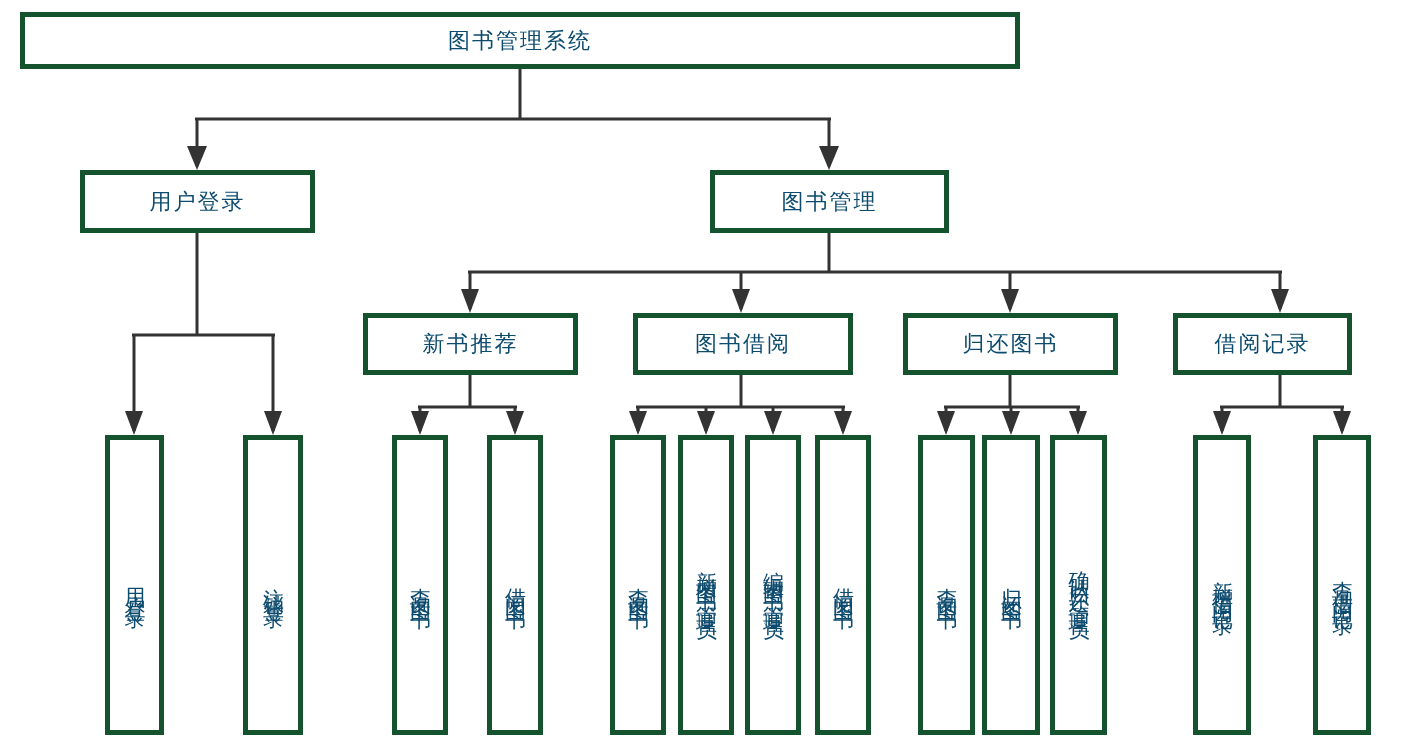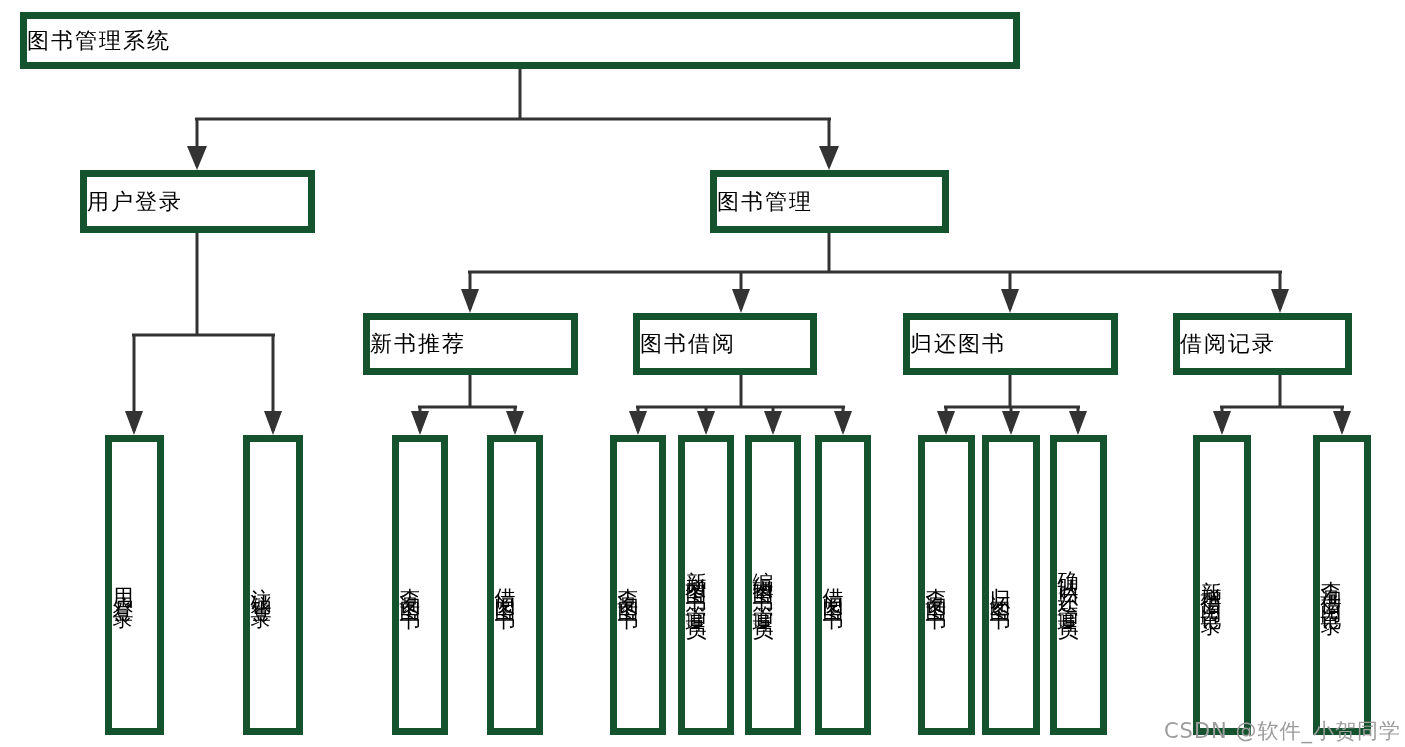--- a/index.html
+++ b/index.html
@@ -3,23 +3,23 @@
 <meta charset="utf-8">
 <style>
   html,body{margin:0;padding:0;background:#ffffff;}
   body{width:1405px;height:747px;font-family:"DejaVu Sans","Liberation Sans",sans-serif;}
   .canvas{position:relative;width:1405px;height:747px;background:#ffffff;overflow:hidden;}
   .connectors{position:absolute;left:0;top:0;width:1405px;height:747px;pointer-events:none;}
   .connectors line{stroke:#333333;stroke-width:3;}
   .connectors polygon{fill:#333333;stroke:none;}
   .box{
     position:absolute;box-sizing:border-box;
-    border:7px solid #14532d;background:#ffffff;
-    display:flex;align-items:center;justify-content:flex-start;
-    color:#000000;
+    border:5px solid #14532d;background:#ffffff;
+    display:flex;align-items:center;justify-content:center;
+    color:#0c4a6e;
   }
   .h-label{font-size:22px;letter-spacing:2px;white-space:nowrap;}
   .v-box span{
     writing-mode:vertical-rl;text-orientation:mixed;
     font-size:21px;line-height:1;letter-spacing:7px;
   }
   .watermark{
     position:absolute;right:4px;bottom:2px;
     font-size:21px;color:#9c9c9c;letter-spacing:1px;white-space:nowrap;
   }
@@ -112,21 +112,21 @@
   <div class="box" style="left:80px;top:170px;width:235px;height:63px">
     <span class="h-label">用户登录</span>
   </div>
   <div class="box" style="left:363px;top:313px;width:215px;height:62px">
     <span class="h-label">新书推荐</span>
   </div>
 
   <div class="box" style="left:710px;top:170px;width:239px;height:63px">
     <span class="h-label">图书管理</span>
   </div>
-  <div class="box" style="left:633px;top:313px;width:184px;height:62px">
+  <div class="box" style="left:633px;top:313px;width:220px;height:62px">
     <span class="h-label">图书借阅</span>
   </div>
   <div class="box" style="left:903px;top:313px;width:215px;height:62px">
     <span class="h-label">归还图书</span>
   </div>
   <div class="box" style="left:1173px;top:313px;width:179px;height:62px">
     <span class="h-label">借阅记录</span>
   </div>
 
   <div class="box v-box" style="left:105px;top:435px;width:59px;height:300px">
@@ -166,14 +166,13 @@
     <span>确认归还（管理员）</span>
   </div>
 
   <div class="box v-box" style="left:1193px;top:435px;width:58px;height:300px">
     <span>新增借阅记录</span>
   </div>
   <div class="box v-box" style="left:1313px;top:435px;width:58px;height:300px">
     <span>查询借阅记录</span>
   </div>
 
-  <div class="watermark">CSDN @软件_小贺同学</div>
 </div>
 
 </body></html>

